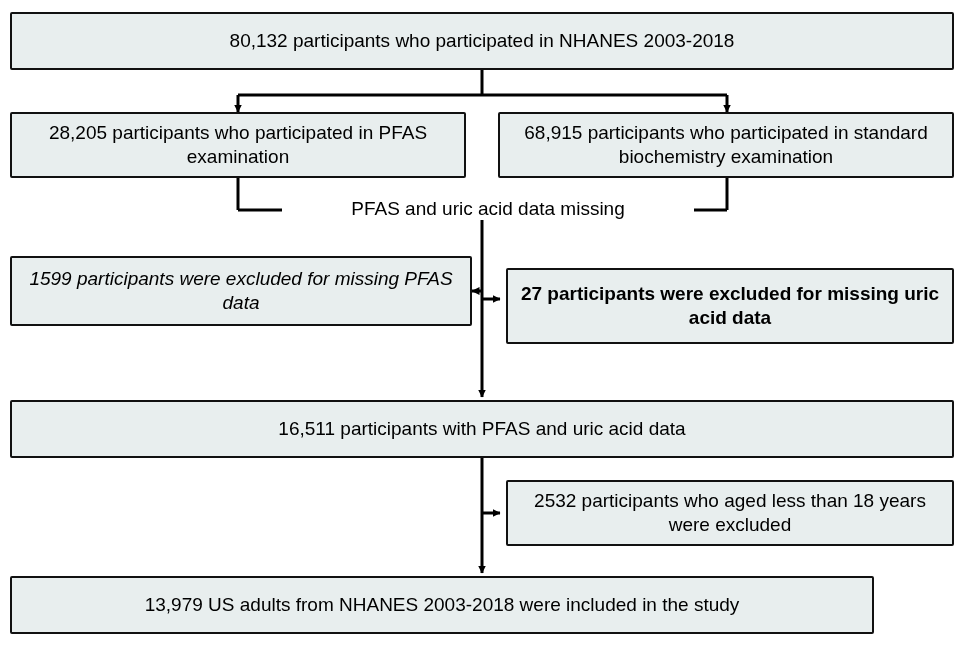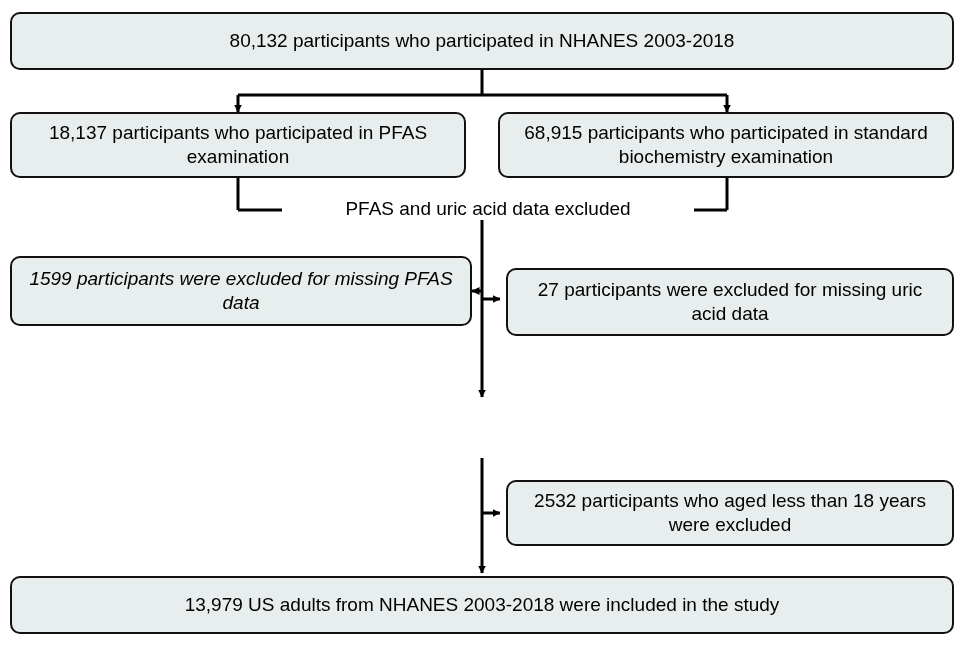--- a/index.html
+++ b/index.html
@@ -16,21 +16,21 @@
     width: 965px;
     height: 653px;
     background: #ffffff;
     overflow: hidden;
   }
   .node {
     position: absolute;
     box-sizing: border-box;
     background: #e8eeee;
     border: 2px solid #111111;
-    border-radius: 10px;
+    border-radius: 2px;
     display: flex;
     align-items: center;
     justify-content: center;
     text-align: center;
     color: #000000;
     font-size: 19px;
     line-height: 1.25;
     padding: 4px 10px;
   }
   .node span {
@@ -85,41 +85,44 @@
     <line x1="482" y1="458" x2="482" y2="573" stroke="#000000" stroke-width="3" marker-end="url(#arrow)"></line>
 
     <line x1="482" y1="513" x2="500" y2="513" stroke="#000000" stroke-width="3" marker-end="url(#arrow)"></line>
   </svg>
 
   <div class="node" style="left:10px; top:12px; width:944px; height:58px;">
     <span>80,132 participants who participated in NHANES 2003-2018</span>
   </div>
 
   <div class="node" style="left:10px; top:112px; width:456px; height:66px;">
-    <span>18,137 participants who participated in PFAS examination</span>
+    <span>28,205 participants who participated in PFAS examination</span>
   </div>
 
   <div class="node" style="left:498px; top:112px; width:456px; height:66px;">
     <span>68,915 participants who participated in standard biochemistry examination</span>
   </div>
 
   <div class="label-plain" style="left:282px; top:198px; width:400px;">
-    <span>PFAS and uric acid data excluded</span>
+    <span>PFAS and uric acid data missing</span>
   </div>
 
   <div class="node" style="left:10px; top:256px; width:462px; height:70px;font-style:italic;">
     <span>1599 participants were excluded for missing PFAS data</span>
   </div>
 
-  <div class="node" style="left:506px; top:268px; width:448px; height:68px;">
+  <div class="node" style="left:506px; top:268px; width:448px; height:76px;font-weight:bold;">
     <span>27 participants were excluded for missing uric acid data</span>
   </div>
 
+  <div class="node" style="left:10px; top:400px; width:944px; height:58px;">
+    <span>16,511 participants with PFAS and uric acid data</span>
+  </div>
 
   <div class="node" style="left:506px; top:480px; width:448px; height:66px;">
     <span>2532 participants who aged less than 18 years were excluded</span>
   </div>
 
-  <div class="node" style="left:10px; top:576px; width:944px; height:58px;">
+  <div class="node" style="left:10px; top:576px; width:864px; height:58px;">
     <span>13,979 US adults from NHANES 2003-2018 were included in the study</span>
   </div>
 
 </div>
 
 </body></html>

